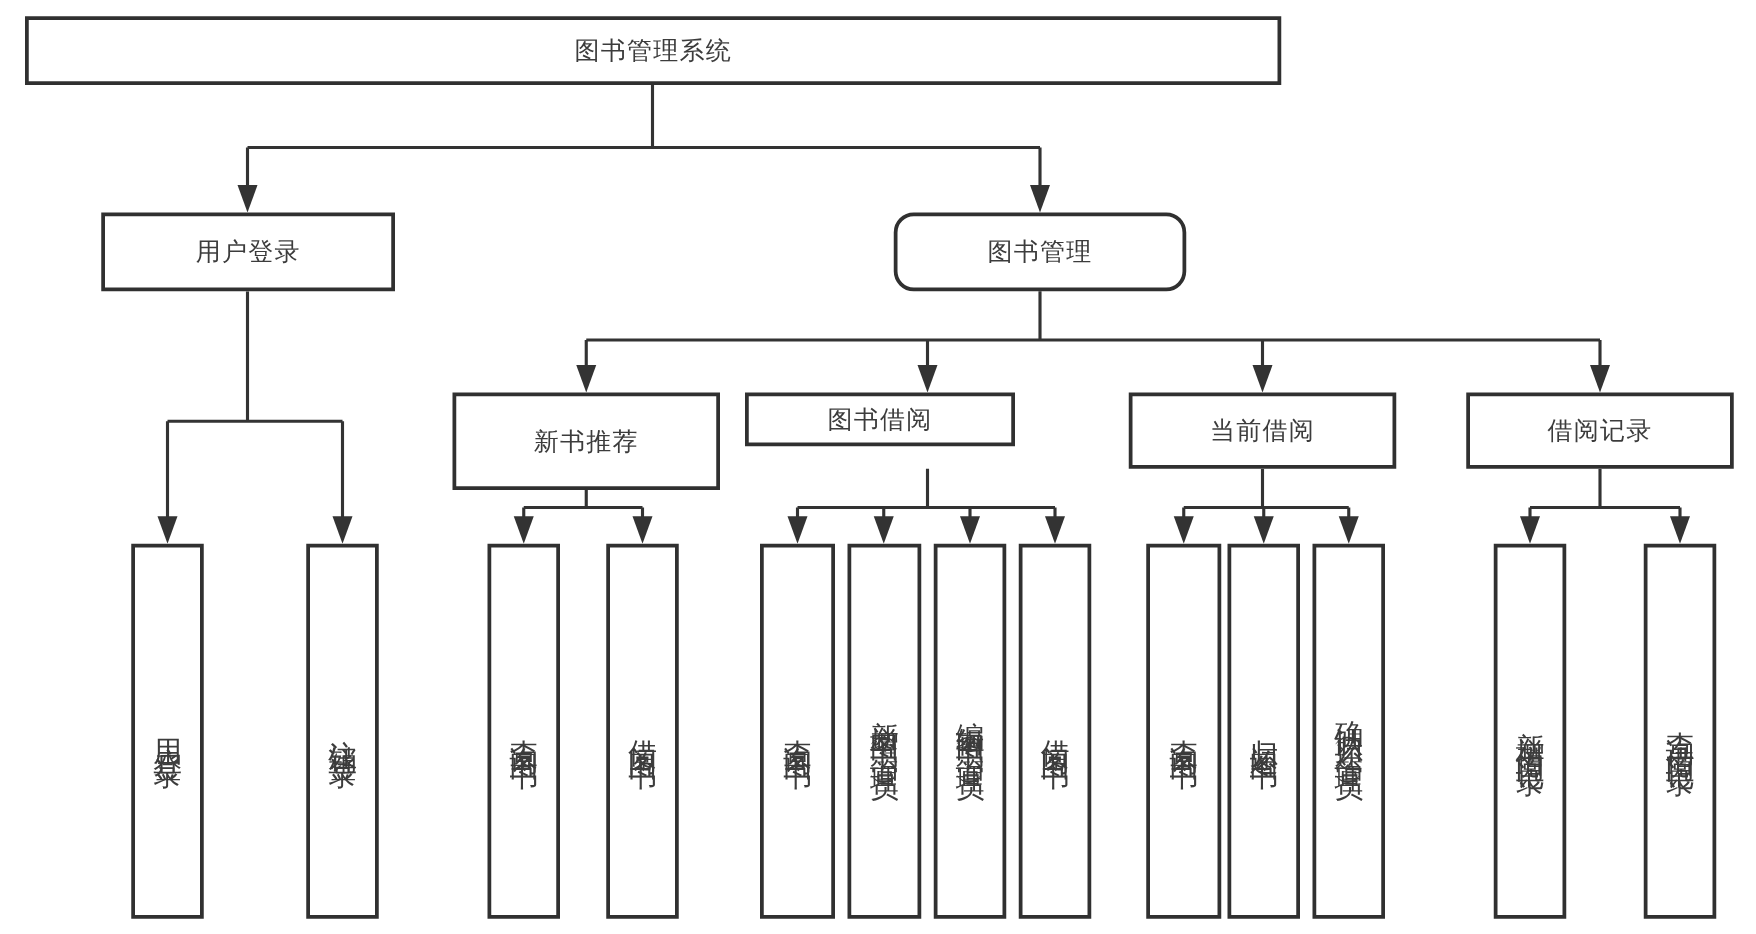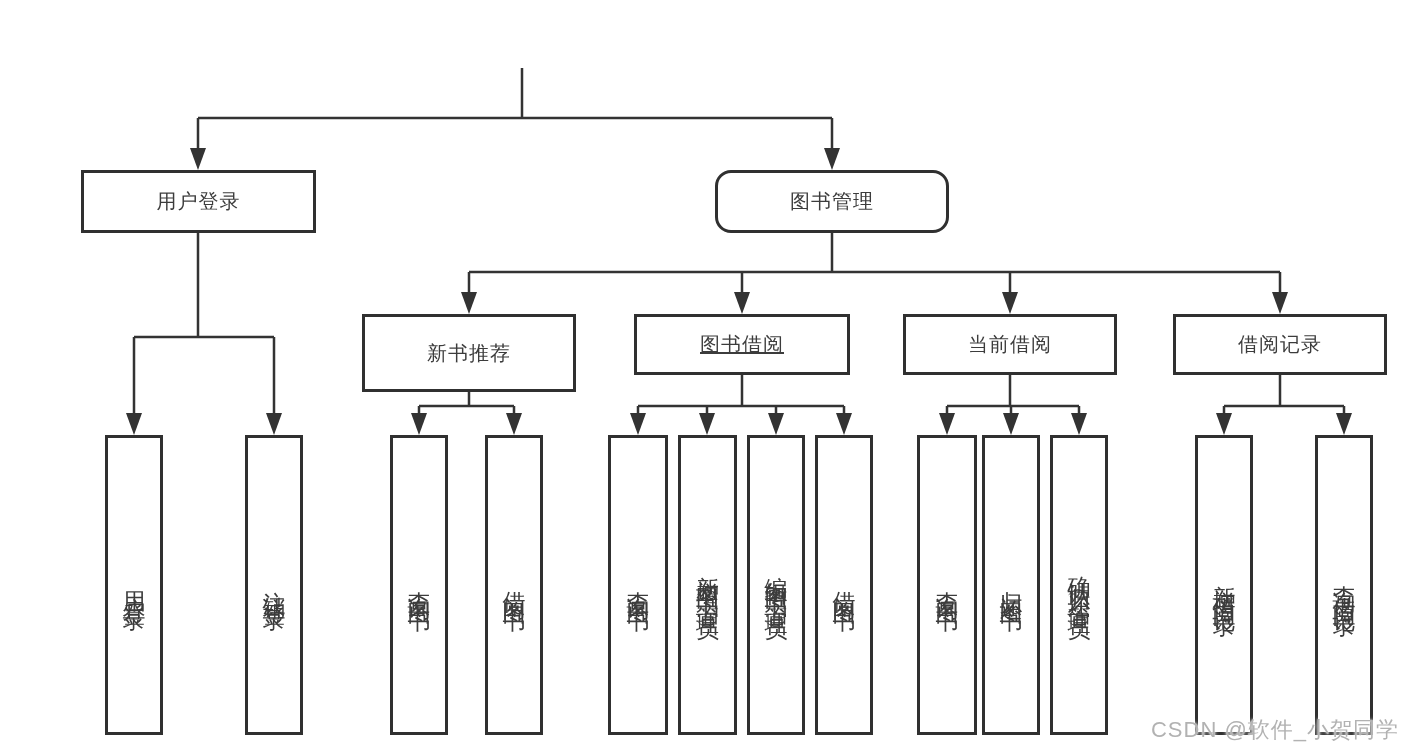--- a/index.html
+++ b/index.html
@@ -73,32 +73,35 @@
     <path d="M1010 375 V406 M947 406 H1079 M947 406 V415 M1011 406 V415 M1079 406 V415"></path>
     <polygon points="939,413 955,413 947,435" fill="#333333" stroke="none"></polygon>
     <polygon points="1003,413 1019,413 1011,435" fill="#333333" stroke="none"></polygon>
     <polygon points="1071,413 1087,413 1079,435" fill="#333333" stroke="none"></polygon>
 
     <path d="M1280 375 V406 M1224 406 H1344 M1224 406 V415 M1344 406 V415"></path>
     <polygon points="1216,413 1232,413 1224,435" fill="#333333" stroke="none"></polygon>
     <polygon points="1336,413 1352,413 1344,435" fill="#333333" stroke="none"></polygon>
   </svg>
 
+  <div class="node h" style="left:20px; top:13px; width:1005px; height:55px;">
+    <span>图书管理系统</span>
+  </div>
 
   <div class="node h" style="left:81px; top:170px; width:235px; height:63px;">
     <span>用户登录</span>
   </div>
   <div class="node h" style="left:715px; top:170px; width:234px; height:63px;border-radius:16px;">
     <span>图书管理</span>
   </div>
 
   <div class="node h" style="left:362px; top:314px; width:214px; height:78px;">
     <span>新书推荐</span>
   </div>
-  <div class="node h" style="left:634px; top:314px; width:216px; height:61px;text-decoration:underline;">
+  <div class="node h" style="left:596px; top:314px; width:216px; height:43px;">
     <span>图书借阅</span>
   </div>
   <div class="node h" style="left:903px; top:314px; width:214px; height:61px;">
     <span>当前借阅</span>
   </div>
   <div class="node h" style="left:1173px; top:314px; width:214px; height:61px;">
     <span>借阅记录</span>
   </div>
 
   <div class="node v" style="left:105px; top:435px; width:58px; height:300px;">
@@ -138,15 +141,14 @@
     <span>确认归还（管理员）</span>
   </div>
 
   <div class="node v" style="left:1195px; top:435px; width:58px; height:300px;">
     <span>新增借阅记录</span>
   </div>
   <div class="node v" style="left:1315px; top:435px; width:58px; height:300px;">
     <span>查询借阅记录</span>
   </div>
 
-  <div class="watermark">CSDN @软件_小贺同学</div>
 
 </div>
 
 </body></html>

